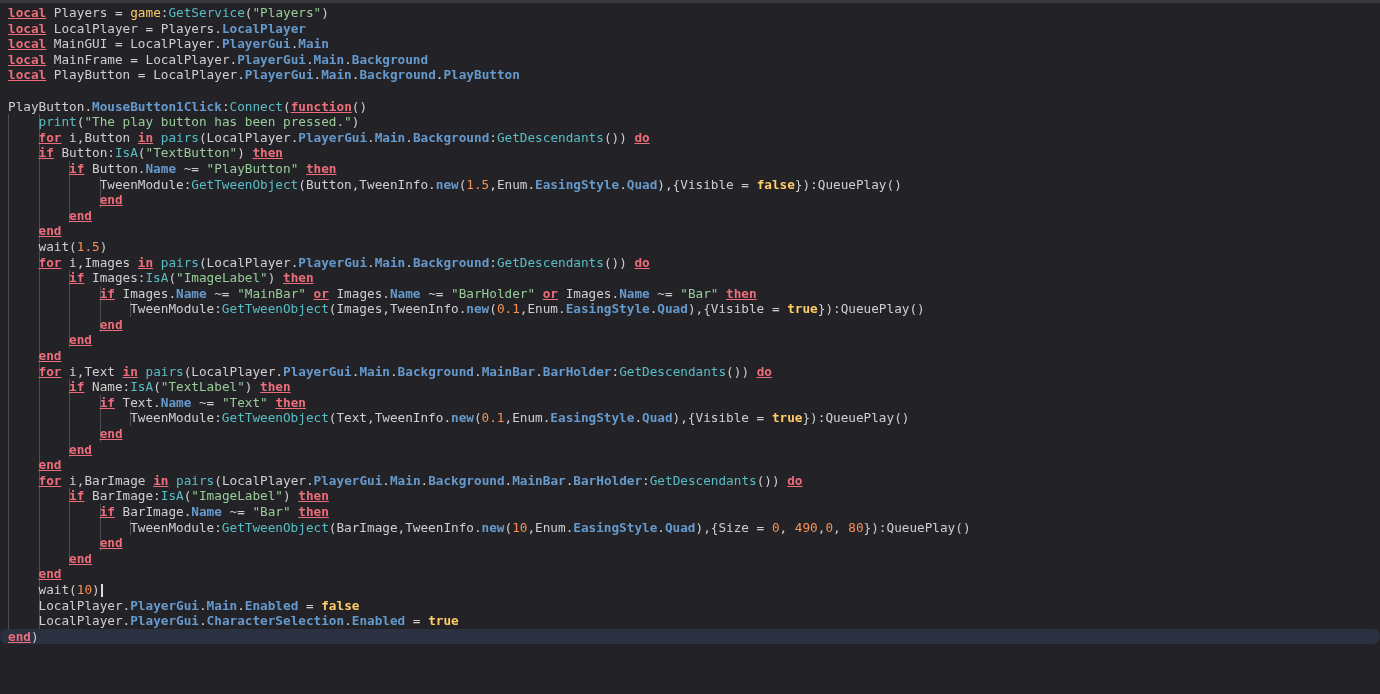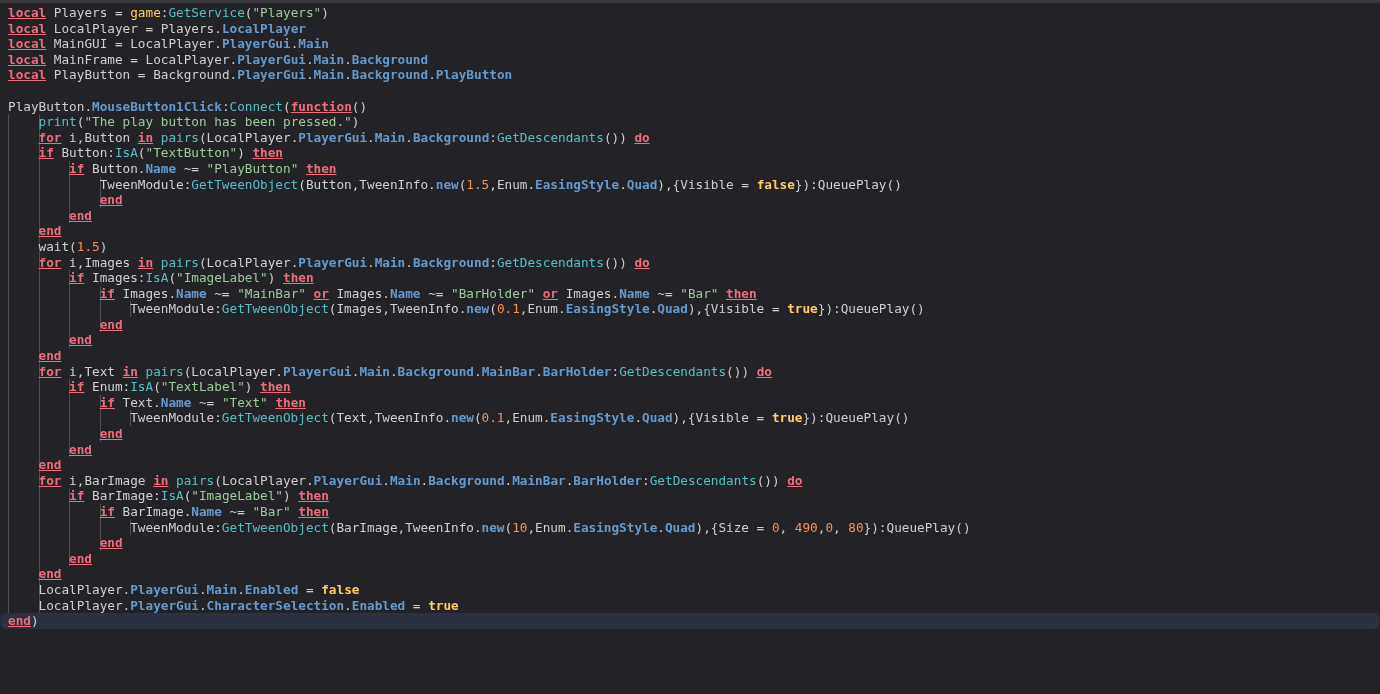--- a/index.html
+++ b/index.html
@@ -56,50 +56,51 @@
 </head>
 <body>
 
 <div id="screen">
   <div id="top-strip"></div>
   <div id="code">
       <div class="line"><span class="t-k">local</span><span class="t-d"> Players = </span><span class="t-g">game</span><span class="t-d">:</span><span class="t-b">GetService</span><span class="t-d">(</span><span class="t-s">"Players"</span><span class="t-d">)</span></div>
       <div class="line"><span class="t-k">local</span><span class="t-d"> LocalPlayer = Players.</span><span class="t-p">LocalPlayer</span></div>
       <div class="line"><span class="t-k">local</span><span class="t-d"> MainGUI = LocalPlayer.</span><span class="t-p">PlayerGui</span><span class="t-d">.</span><span class="t-p">Main</span></div>
       <div class="line"><span class="t-k">local</span><span class="t-d"> MainFrame = LocalPlayer.</span><span class="t-p">PlayerGui</span><span class="t-d">.</span><span class="t-p">Main</span><span class="t-d">.</span><span class="t-p">Background</span></div>
-      <div class="line"><span class="t-k">local</span><span class="t-d"> PlayButton = Background.</span><span class="t-p">PlayerGui</span><span class="t-d">.</span><span class="t-p">Main</span><span class="t-d">.</span><span class="t-p">Background</span><span class="t-d">.</span><span class="t-p">PlayButton</span></div>
+      <div class="line"><span class="t-k">local</span><span class="t-d"> PlayButton = LocalPlayer.</span><span class="t-p">PlayerGui</span><span class="t-d">.</span><span class="t-p">Main</span><span class="t-d">.</span><span class="t-p">Background</span><span class="t-d">.</span><span class="t-p">PlayButton</span></div>
       <div class="line"></div>
       <div class="line"><span class="t-d">PlayButton.</span><span class="t-p">MouseButton1Click</span><span class="t-d">:</span><span class="t-b">Connect</span><span class="t-d">(</span><span class="t-k">function</span><span class="t-d">()</span></div>
       <div class="line"><span class="ind"></span><span class="gmark"></span><span class="t-b">print</span><span class="t-d">(</span><span class="t-s">"The play button has been pressed."</span><span class="t-d">)</span></div>
       <div class="line"><span class="ind"></span><span class="gmark"></span><span class="t-k">for</span><span class="t-d"> i,Button </span><span class="t-k">in</span><span class="t-d"> </span><span class="t-b">pairs</span><span class="t-d">(LocalPlayer.</span><span class="t-p">PlayerGui</span><span class="t-d">.</span><span class="t-p">Main</span><span class="t-d">.</span><span class="t-p">Background</span><span class="t-d">:</span><span class="t-b">GetDescendants</span><span class="t-d">()) </span><span class="t-k">do</span></div>
       <div class="line"><span class="ind"></span><span class="gmark"></span><span class="t-k">if</span><span class="t-d"> Button:</span><span class="t-b">IsA</span><span class="t-d">(</span><span class="t-s">"TextButton"</span><span class="t-d">) </span><span class="t-k">then</span></div>
       <div class="line"><span class="ind"></span><span class="ind"></span><span class="gmark"></span><span class="t-k">if</span><span class="t-d"> Button.</span><span class="t-p">Name</span><span class="t-d"> ~= </span><span class="t-s">"PlayButton"</span><span class="t-d"> </span><span class="t-k">then</span></div>
       <div class="line"><span class="ind"></span><span class="ind"></span><span class="ind"></span><span class="gmark"></span><span class="t-d">TweenModule:</span><span class="t-b">GetTweenObject</span><span class="t-d">(Button,TweenInfo.</span><span class="t-p">new</span><span class="t-d">(</span><span class="t-n">1.5</span><span class="t-d">,Enum.</span><span class="t-p">EasingStyle</span><span class="t-d">.</span><span class="t-p">Quad</span><span class="t-d">),{Visible = </span><span class="t-l">false</span><span class="t-d">}):QueuePlay()</span></div>
       <div class="line"><span class="ind"></span><span class="ind"></span><span class="ind"></span><span class="gmark"></span><span class="t-k">end</span></div>
       <div class="line"><span class="ind"></span><span class="ind"></span><span class="gmark"></span><span class="t-k">end</span></div>
       <div class="line"><span class="ind"></span><span class="gmark"></span><span class="t-k">end</span></div>
       <div class="line"><span class="ind"></span><span class="gmark"></span><span class="t-d">wait(</span><span class="t-n">1.5</span><span class="t-d">)</span></div>
       <div class="line"><span class="ind"></span><span class="gmark"></span><span class="t-k">for</span><span class="t-d"> i,Images </span><span class="t-k">in</span><span class="t-d"> </span><span class="t-b">pairs</span><span class="t-d">(LocalPlayer.</span><span class="t-p">PlayerGui</span><span class="t-d">.</span><span class="t-p">Main</span><span class="t-d">.</span><span class="t-p">Background</span><span class="t-d">:</span><span class="t-b">GetDescendants</span><span class="t-d">()) </span><span class="t-k">do</span></div>
       <div class="line"><span class="ind"></span><span class="ind"></span><span class="gmark"></span><span class="t-k">if</span><span class="t-d"> Images:</span><span class="t-b">IsA</span><span class="t-d">(</span><span class="t-s">"ImageLabel"</span><span class="t-d">) </span><span class="t-k">then</span></div>
       <div class="line"><span class="ind"></span><span class="ind"></span><span class="ind"></span><span class="gmark"></span><span class="t-k">if</span><span class="t-d"> Images.</span><span class="t-p">Name</span><span class="t-d"> ~= </span><span class="t-s">"MainBar"</span><span class="t-d"> </span><span class="t-k">or</span><span class="t-d"> Images.</span><span class="t-p">Name</span><span class="t-d"> ~= </span><span class="t-s">"BarHolder"</span><span class="t-d"> </span><span class="t-k">or</span><span class="t-d"> Images.</span><span class="t-p">Name</span><span class="t-d"> ~= </span><span class="t-s">"Bar"</span><span class="t-d"> </span><span class="t-k">then</span></div>
       <div class="line"><span class="ind"></span><span class="ind"></span><span class="ind"></span><span class="ind"></span><span class="gmark"></span><span class="t-d">TweenModule:</span><span class="t-b">GetTweenObject</span><span class="t-d">(Images,TweenInfo.</span><span class="t-p">new</span><span class="t-d">(</span><span class="t-n">0.1</span><span class="t-d">,Enum.</span><span class="t-p">EasingStyle</span><span class="t-d">.</span><span class="t-p">Quad</span><span class="t-d">),{Visible = </span><span class="t-l">true</span><span class="t-d">}):QueuePlay()</span></div>
       <div class="line"><span class="ind"></span><span class="ind"></span><span class="ind"></span><span class="gmark"></span><span class="t-k">end</span></div>
       <div class="line"><span class="ind"></span><span class="ind"></span><span class="gmark"></span><span class="t-k">end</span></div>
       <div class="line"><span class="ind"></span><span class="gmark"></span><span class="t-k">end</span></div>
       <div class="line"><span class="ind"></span><span class="gmark"></span><span class="t-k">for</span><span class="t-d"> i,Text </span><span class="t-k">in</span><span class="t-d"> </span><span class="t-b">pairs</span><span class="t-d">(LocalPlayer.</span><span class="t-p">PlayerGui</span><span class="t-d">.</span><span class="t-p">Main</span><span class="t-d">.</span><span class="t-p">Background</span><span class="t-d">.</span><span class="t-p">MainBar</span><span class="t-d">.</span><span class="t-p">BarHolder</span><span class="t-d">:</span><span class="t-b">GetDescendants</span><span class="t-d">()) </span><span class="t-k">do</span></div>
-      <div class="line"><span class="ind"></span><span class="ind"></span><span class="gmark"></span><span class="t-k">if</span><span class="t-d"> Enum:</span><span class="t-b">IsA</span><span class="t-d">(</span><span class="t-s">"TextLabel"</span><span class="t-d">) </span><span class="t-k">then</span></div>
+      <div class="line"><span class="ind"></span><span class="ind"></span><span class="gmark"></span><span class="t-k">if</span><span class="t-d"> Name:</span><span class="t-b">IsA</span><span class="t-d">(</span><span class="t-s">"TextLabel"</span><span class="t-d">) </span><span class="t-k">then</span></div>
       <div class="line"><span class="ind"></span><span class="ind"></span><span class="ind"></span><span class="gmark"></span><span class="t-k">if</span><span class="t-d"> Text.</span><span class="t-p">Name</span><span class="t-d"> ~= </span><span class="t-s">"Text"</span><span class="t-d"> </span><span class="t-k">then</span></div>
       <div class="line"><span class="ind"></span><span class="ind"></span><span class="ind"></span><span class="ind"></span><span class="gmark"></span><span class="t-d">TweenModule:</span><span class="t-b">GetTweenObject</span><span class="t-d">(Text,TweenInfo.</span><span class="t-p">new</span><span class="t-d">(</span><span class="t-n">0.1</span><span class="t-d">,Enum.</span><span class="t-p">EasingStyle</span><span class="t-d">.</span><span class="t-p">Quad</span><span class="t-d">),{Visible = </span><span class="t-l">true</span><span class="t-d">}):QueuePlay()</span></div>
       <div class="line"><span class="ind"></span><span class="ind"></span><span class="ind"></span><span class="gmark"></span><span class="t-k">end</span></div>
       <div class="line"><span class="ind"></span><span class="ind"></span><span class="gmark"></span><span class="t-k">end</span></div>
       <div class="line"><span class="ind"></span><span class="gmark"></span><span class="t-k">end</span></div>
       <div class="line"><span class="ind"></span><span class="gmark"></span><span class="t-k">for</span><span class="t-d"> i,BarImage </span><span class="t-k">in</span><span class="t-d"> </span><span class="t-b">pairs</span><span class="t-d">(LocalPlayer.</span><span class="t-p">PlayerGui</span><span class="t-d">.</span><span class="t-p">Main</span><span class="t-d">.</span><span class="t-p">Background</span><span class="t-d">.</span><span class="t-p">MainBar</span><span class="t-d">.</span><span class="t-p">BarHolder</span><span class="t-d">:</span><span class="t-b">GetDescendants</span><span class="t-d">()) </span><span class="t-k">do</span></div>
       <div class="line"><span class="ind"></span><span class="ind"></span><span class="gmark"></span><span class="t-k">if</span><span class="t-d"> BarImage:</span><span class="t-b">IsA</span><span class="t-d">(</span><span class="t-s">"ImageLabel"</span><span class="t-d">) </span><span class="t-k">then</span></div>
       <div class="line"><span class="ind"></span><span class="ind"></span><span class="ind"></span><span class="gmark"></span><span class="t-k">if</span><span class="t-d"> BarImage.</span><span class="t-p">Name</span><span class="t-d"> ~= </span><span class="t-s">"Bar"</span><span class="t-d"> </span><span class="t-k">then</span></div>
       <div class="line"><span class="ind"></span><span class="ind"></span><span class="ind"></span><span class="ind"></span><span class="gmark"></span><span class="t-d">TweenModule:</span><span class="t-b">GetTweenObject</span><span class="t-d">(BarImage,TweenInfo.</span><span class="t-p">new</span><span class="t-d">(</span><span class="t-n">10</span><span class="t-d">,Enum.</span><span class="t-p">EasingStyle</span><span class="t-d">.</span><span class="t-p">Quad</span><span class="t-d">),{Size = </span><span class="t-n">0</span><span class="t-d">, </span><span class="t-n">490</span><span class="t-d">,</span><span class="t-n">0</span><span class="t-d">, </span><span class="t-n">80</span><span class="t-d">}):QueuePlay()</span></div>
       <div class="line"><span class="ind"></span><span class="ind"></span><span class="ind"></span><span class="gmark"></span><span class="t-k">end</span></div>
       <div class="line"><span class="ind"></span><span class="ind"></span><span class="gmark"></span><span class="t-k">end</span></div>
       <div class="line"><span class="ind"></span><span class="gmark"></span><span class="t-k">end</span></div>
+      <div class="line"><span class="ind"></span><span class="gmark"></span><span class="t-d">wait(</span><span class="t-n">10</span><span class="t-d">)</span><span class="caret"></span></div>
       <div class="line"><span class="ind"></span><span class="gmark"></span><span class="t-d">LocalPlayer.</span><span class="t-p">PlayerGui</span><span class="t-d">.</span><span class="t-p">Main</span><span class="t-d">.</span><span class="t-p">Enabled</span><span class="t-d"> = </span><span class="t-l">false</span></div>
       <div class="line"><span class="ind"></span><span class="gmark"></span><span class="t-d">LocalPlayer.</span><span class="t-p">PlayerGui</span><span class="t-d">.</span><span class="t-p">CharacterSelection</span><span class="t-d">.</span><span class="t-p">Enabled</span><span class="t-d"> = </span><span class="t-l">true</span></div>
       <div class="line hl"><span class="t-k">end</span><span class="t-d">)</span></div>
     </div>
 </div>
 
 </body></html>

